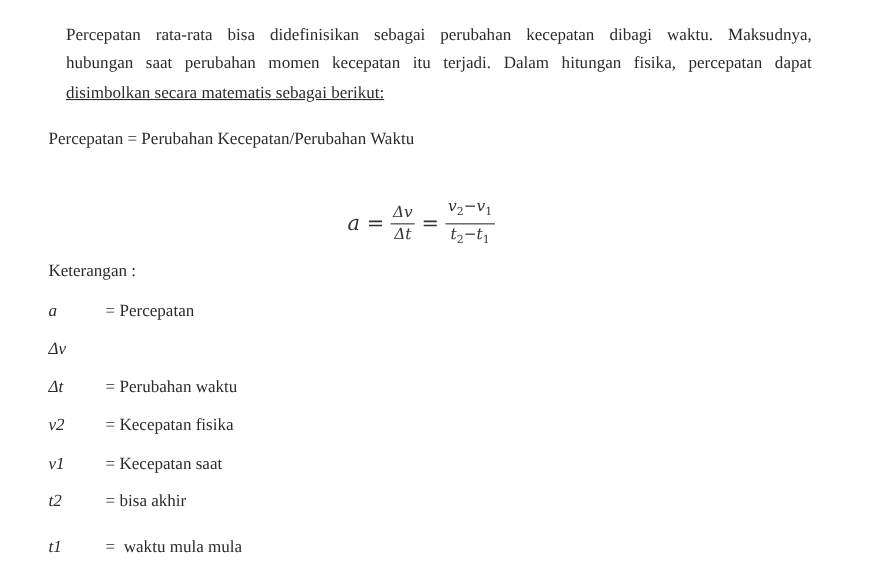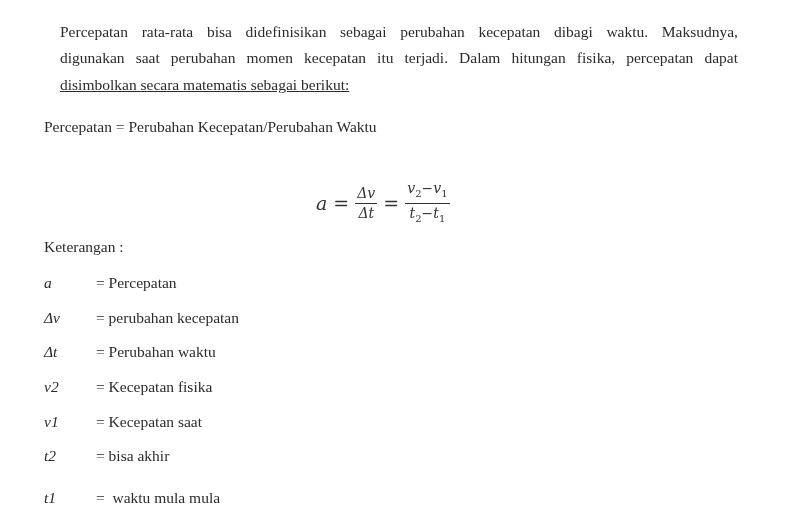--- a/index.html
+++ b/index.html
@@ -22,21 +22,21 @@
   .ket-title { position: absolute; left: 44px; top: 238px; margin: 0; }
   .row { position: absolute; left: 44px; display: flex; white-space: nowrap; }
   .row .sym { width: 52px; font-style: italic; }
   .row .desc { }
 </style>
 </head>
 <body>
 
 <div class="para">
   <span class="line">Percepatan rata-rata bisa didefinisikan sebagai perubahan kecepatan dibagi waktu. Maksudnya,</span>
-  <span class="line">digunakan saat perubahan momen kecepatan itu terjadi. Dalam hitungan fisika, percepatan dapat</span>
+  <span class="line">hubungan saat perubahan momen kecepatan itu terjadi. Dalam hitungan fisika, percepatan dapat</span>
   <span class="line last">disimbolkan secara matematis sebagai berikut:</span>
 </div>
 
 <p class="def">Percepatan = Perubahan Kecepatan/Perubahan Waktu</p>
 
 <div class="formula">
   <span class="var">a</span>
   <span class="eq">=</span>
   <span class="frac">
     <span class="num it">Δv</span>
@@ -50,21 +50,20 @@
 </div>
 
 <p class="ket-title">Keterangan :</p>
 
 <div class="row" style="top:274px">
   <span class="sym">a</span>
   <span class="desc">= Percepatan</span>
 </div>
 <div class="row" style="top:309px">
   <span class="sym">Δv</span>
-  <span class="desc">= perubahan kecepatan</span>
 </div>
 <div class="row" style="top:343px">
   <span class="sym">Δt</span>
   <span class="desc">= Perubahan waktu</span>
 </div>
 <div class="row" style="top:378px">
   <span class="sym">v2</span>
   <span class="desc">= Kecepatan fisika</span>
 </div>
 <div class="row" style="top:413px">

